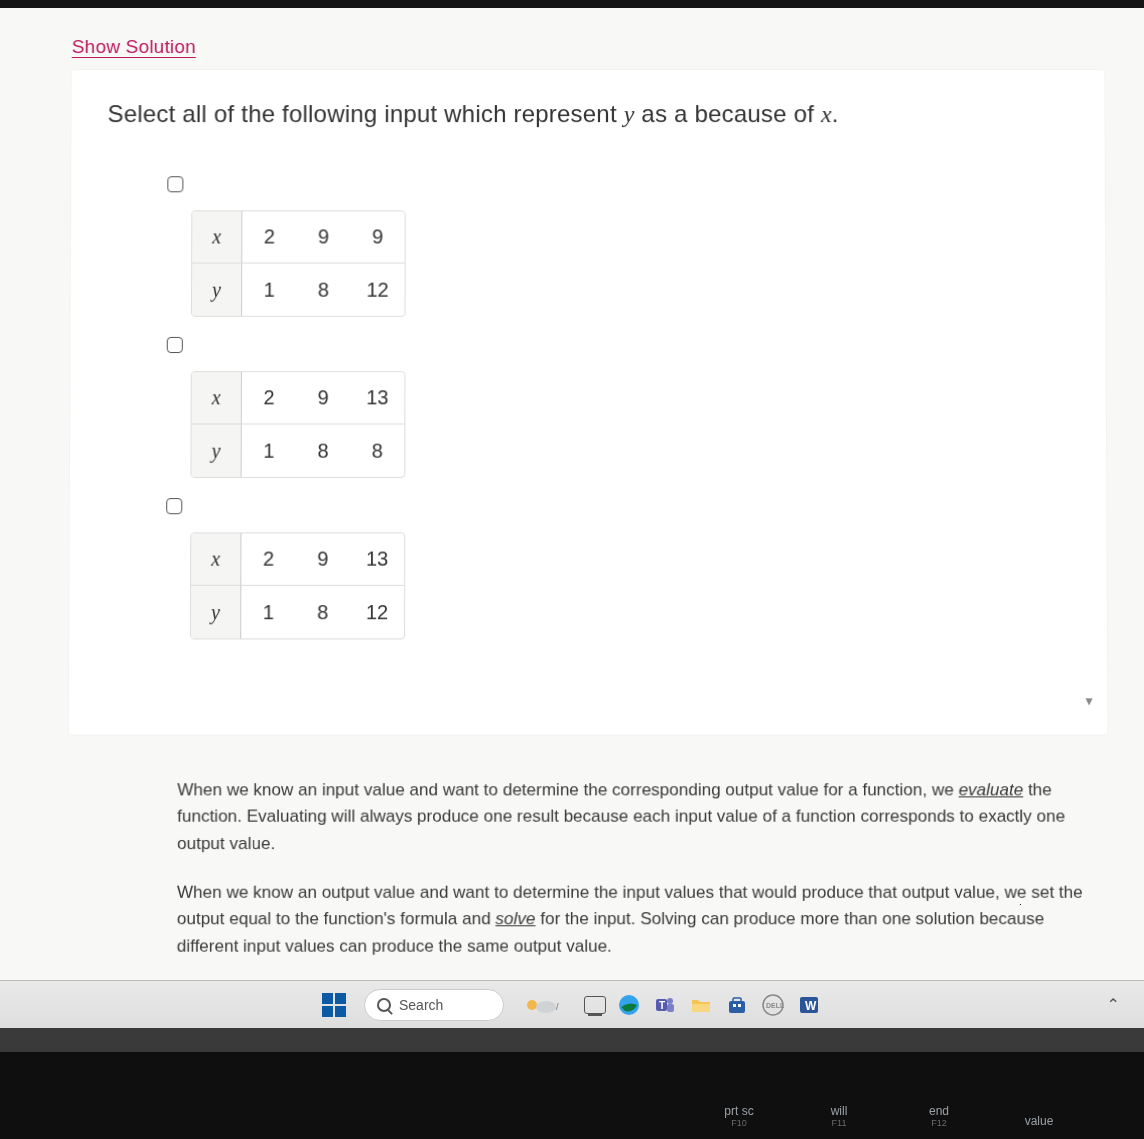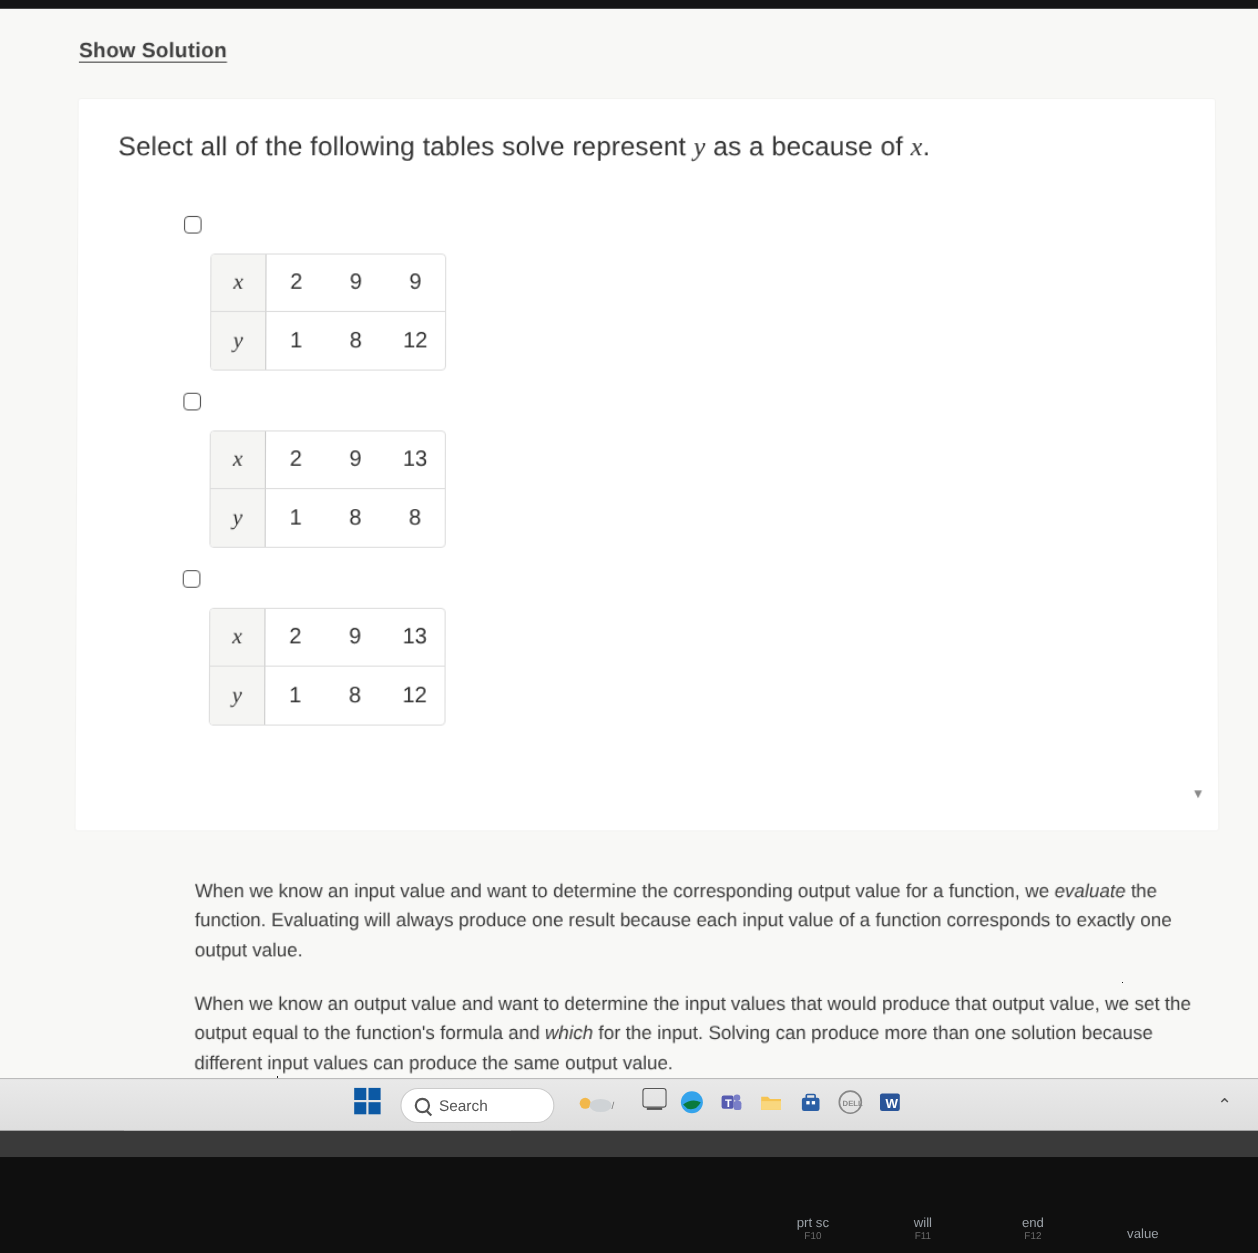--- a/index.html
+++ b/index.html
@@ -21,27 +21,27 @@
       transform-origin: top center;
     }
     .top-bar {
       height: 8px;
       background: #151515;
     }
     .content-wrap {
       padding: 28px 40px 0 72px;
     }
     .show-solution {
-      color: #404040;
+      color: #be185d;
       font-size: 19px;
       text-decoration: underline;
       text-underline-offset: 4px;
-      font-weight: 700;
+      font-weight: 400;
       display: inline-block;
-      margin-bottom: 32px;
+      margin-bottom: 12px;
       letter-spacing: 0.2px;
     }
     .question-box {
       background: #fff;
       padding: 30px 36px 0 36px;
       box-shadow: 0 0 0 1px rgba(0,0,0,0.02);
       border-radius: 2px;
       position: relative;
       min-height: 660px;
       overflow: hidden;
@@ -94,21 +94,21 @@
       width: 50px;
     }
     table.fn-table tr:first-child td { border-bottom: 1px solid #ddd; }
     .explanation {
       padding: 42px 20px 20px 108px;
       color: #3a3a3a;
       font-size: 17px;
       line-height: 1.55;
     }
     .explanation p { margin-bottom: 22px; }
-    .em { font-style: italic; }
+    .em { font-style: italic; text-decoration: underline; }
     .scroll-arrow {
       position: absolute;
       right: 12px;
       top: 620px;
       color: #888;
       font-size: 12px;
     }
     
     .taskbar {
       position: absolute;
@@ -118,20 +118,21 @@
       height: 48px;
       background: linear-gradient(#e9e9e9, #dedede);
       border-top: 1px solid #bbb;
       display: flex;
       align-items: center;
       padding: 0 10px;
     }
     .taskbar-center {
       margin: 0 auto;
       display: flex;
+      align-items: center;
       gap: 10px;
     }
     .start-btn {
       width: 24px; height: 24px;
       display: grid; grid-template-columns: 1fr 1fr; grid-template-rows: 1fr 1fr;
       gap: 2px;
       margin-right: 8px;
     }
     .start-btn span:nth-child(1){background:#0c59a4;}
     .start-btn span:nth-child(2){background:#0c59a4;}
@@ -196,21 +197,21 @@
 <body>
 
 <div class="screen-area">
   <div class="top-bar"></div>
 
   <div class="content-wrap">
     <a class="show-solution" href="#">Show Solution</a>
 
     <div class="question-box">
       <div class="question-text">
-        <span>Select all of the following tables solve represent </span><span class="mi">y</span><span> as a because of </span><span class="mi">x</span><span>.</span>
+        <span>Select all of the following input which represent </span><span class="mi">y</span><span> as a because of </span><span class="mi">x</span><span>.</span>
       </div>
 
       <div class="checkboxes">
 
         <div class="option">
           <span class="checkbox"></span>
           <table class="fn-table">
             <tbody>
                 <tr>
               <td>x</td>
@@ -270,21 +271,21 @@
 
       </div>
       <span class="scroll-arrow">▼</span>
     </div>
 
     <div class="explanation">
       <p>
         <span>When we know an input value and want to determine the corresponding output value for a function, we </span><span class="em">evaluate</span><span> the function. Evaluating will always produce one result because each input value of a function corresponds to exactly one output value.</span>
       </p>
       <p>
-        <span>When we know an output value and want to determine the input values that would produce that output value, we set the output equal to the function's formula and </span><span class="em">which</span><span> for the input. Solving can produce more than one solution because different input values can produce the same output value.</span>
+        <span>When we know an output value and want to determine the input values that would produce that output value, we set the output equal to the function's formula and </span><span class="em">solve</span><span> for the input. Solving can produce more than one solution because different input values can produce the same output value.</span>
       </p>
     </div>
   </div>
 </div>
 
 <div class="taskbar">
   <div class="taskbar-center">
     <div class="start-btn">
       <span></span>
         <span></span>

